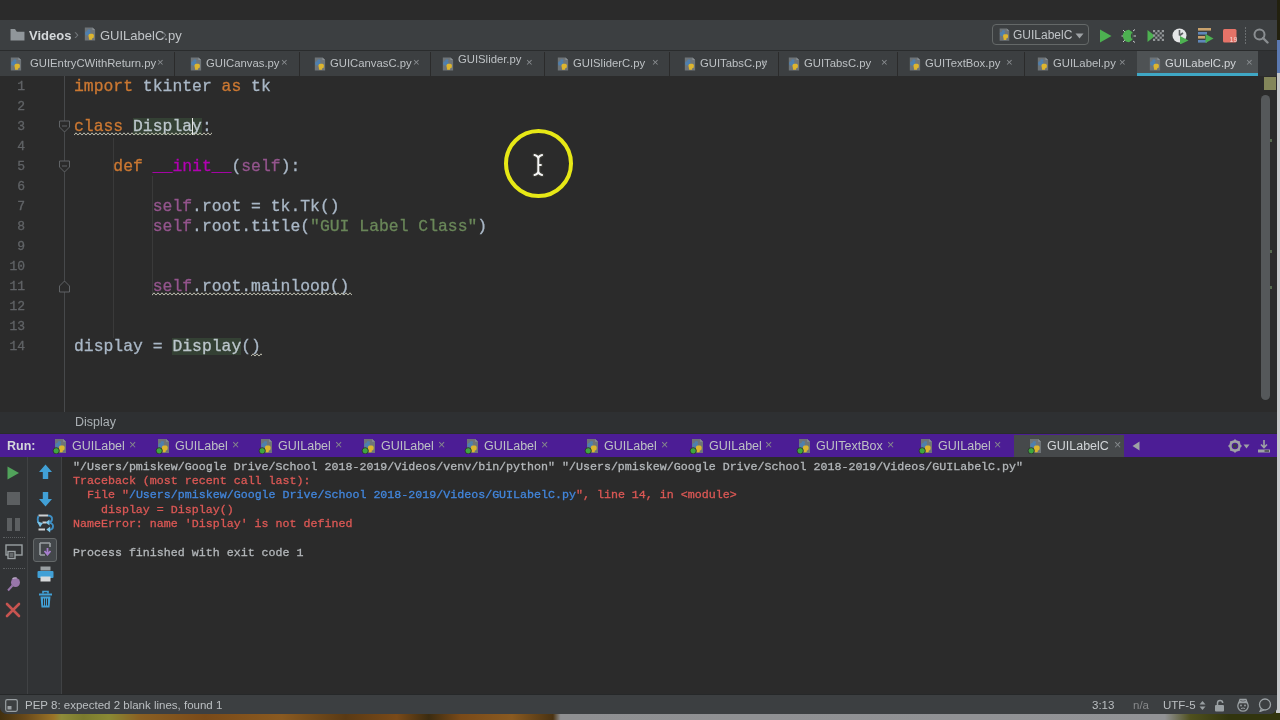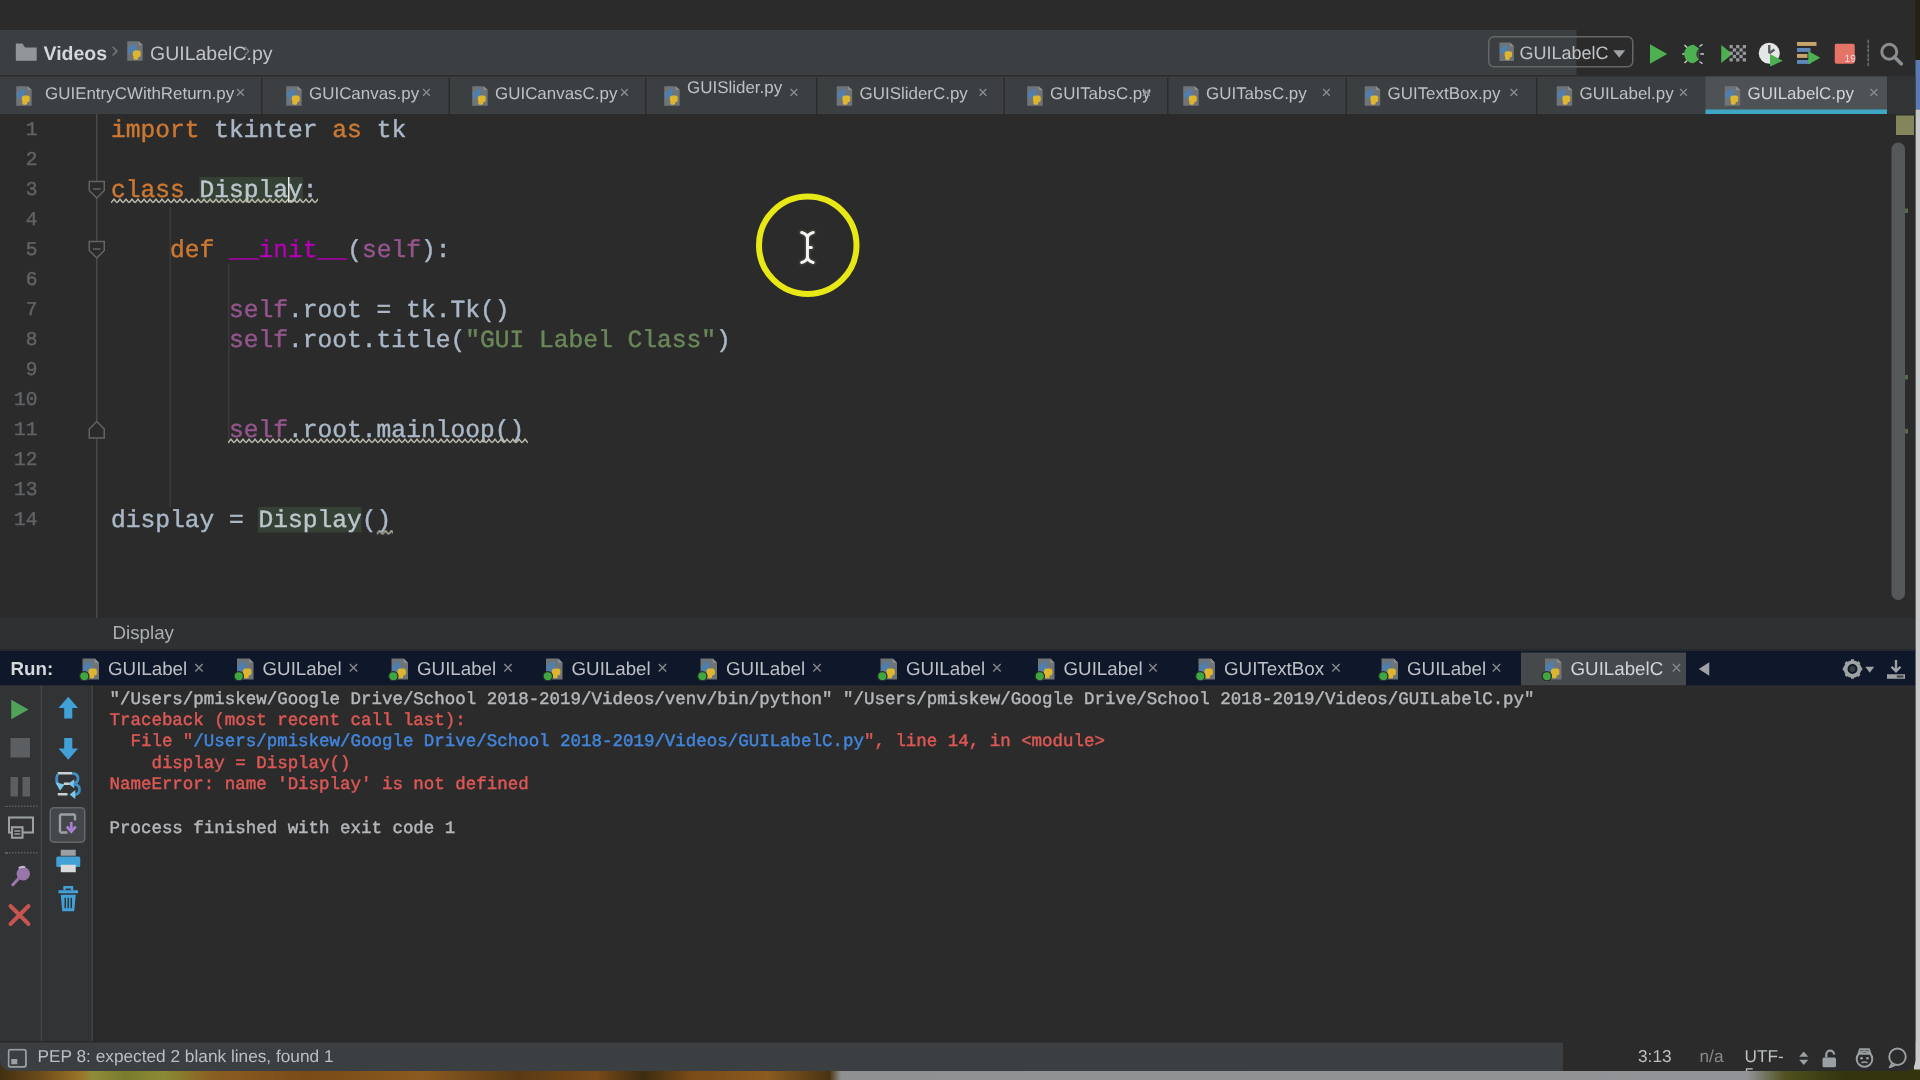--- a/index.html
+++ b/index.html
@@ -31,21 +31,21 @@
 </svg>
 
 <div class="abs" id="wall" style="left:0;top:700px;width:1280px;height:20px;background:linear-gradient(90deg,#42300f 0,#6a4a1a 2%,#9a7428 4.2%,#8f8d3a 4.8%,#7b7b2e 6.5%,#8a8a34 8.5%,#8a5f22 11%,#7a4a18 16%,#8a5a20 22%,#5a3a14 27%,#7a4a18 31%,#3c2c10 33.5%,#7a4a18 36%,#8a5a20 40%,#4a3312 43.2%,#8f9092 43.8%,#929396 91%,#50511e 93%,#32350e 96%,#32350e 100%);"></div>
 
 <div class="abs" style="left:1276px;top:40px;width:4px;height:33px;background:#5c7ab2;z-index:1"></div>
 <div class="abs" style="left:1276px;top:73px;width:4px;height:640px;background:#c7c9cb;z-index:1"></div>
 
 <div id="win">
 
 
-  <div class="abs" id="toolbar" style="left:0;top:20px;width:1051px;height:30px;background:#3c3f41;">
+  <div class="abs" id="toolbar" style="left:0;top:20px;width:1277px;height:30px;background:#3c3f41;">
     <svg class="abs" style="left:10px;top:8px" width="15" height="13" viewBox="0 0 16 14">
         <path d="M0.5 2 h5.2 l1.6 2 h8.2 v9.5 h-15 Z M0.5 2 V1 h4.6 l1 1" fill="#90969a"></path>
       </svg>
     <div class="abs" style="left:29px;top:7.5px;font-size:13px;font-weight:bold;color:#d4d8da;">Videos</div>
     <div class="abs" style="left:74px;top:5px;font-size:15px;color:#72767a;">›</div>
     <svg class="abs" style="left:82px;top:6px" width="15" height="16">
         <use href="#py"></use>
       </svg>
     <div class="abs" style="left:100px;top:7.5px;font-size:13px;color:#c0c4c7;">GUILabelC.py</div>
     <div class="abs" style="left:162px;top:5px;font-size:15px;color:#72767a;">›</div>
@@ -260,21 +260,21 @@
     <div class="abs" style="left:1262px;top:63px;width:10px;height:3px;background:#56694e;"></div>
     <div class="abs" style="left:1262px;top:174px;width:10px;height:3px;background:#56694e;"></div>
     <div class="abs" style="left:1262px;top:210px;width:10px;height:3px;background:#56694e;"></div>
     <div class="abs" style="left:1261px;top:19px;width:9px;height:305px;background:#55585a;border-radius:4.5px;"></div>
   </div>
 
   <div class="abs" id="crumbs" style="left:0;top:412px;width:1277px;height:21px;background:#2e3032;">
     <div class="abs" style="left:75px;top:3px;font-size:12.5px;color:#aab0b4;">Display</div>
   </div>
 
-  <div class="abs" id="runbar" style="left:0;top:433px;width:1277px;height:24px;background:#0f172a;border-top:1px solid #2a2c2d;box-sizing:border-box;font-size:12.5px;color:#bdc1c4;white-space:nowrap;">
+  <div class="abs" id="runbar" style="left:0;top:433px;width:1277px;height:24px;background:#4c1d95;border-top:1px solid #2a2c2d;box-sizing:border-box;font-size:12.5px;color:#bdc1c4;white-space:nowrap;">
     <div class="abs" style="left:1014px;top:1px;width:110px;height:22px;background:#46494b;"></div>
     <div class="abs" style="left:7px;top:5px;font-weight:bold;color:#d4d8da;">Run:</div>
     <svg class="abs" style="left:52px;top:4px" width="16" height="16">
         <use href="#pyrun"></use>
       </svg>
       <div class="abs" style="left:72px;top:5px;">GUILabel</div>
       <div class="abs" style="left:129px;top:4px;color:#85898c;">×</div>
     <svg class="abs" style="left:155px;top:4px" width="16" height="16">
         <use href="#pyrun"></use>
       </svg>
@@ -401,21 +401,21 @@
 
     <pre class="abs mono" style="left:73px;top:2.6px;font-size:11.65px;line-height:14.4px;color:#b3b7ba;">"/Users/pmiskew/Google Drive/School 2018-2019/Videos/venv/bin/python" "/Users/pmiskew/Google Drive/School 2018-2019/Videos/GUILabelC.py"
 <span style="color:#dc5855">Traceback (most recent call last):
   File "<span style="color:#4286dc;">/Users/pmiskew/Google Drive/School 2018-2019/Videos/GUILabelC.py</span>", line 14, in &lt;module&gt;
     display = Display()
 NameError: name 'Display' is not defined</span>
 
 Process finished with exit code 1</pre>
   </div>
 
-  <div class="abs" id="status" style="left:0;top:694px;width:1042px;height:20px;background:#3c3f41;border-top:1px solid #262829;box-sizing:border-box;font-size:11.5px;color:#bbbfc2;">
+  <div class="abs" id="status" style="left:0;top:694px;width:1277px;height:20px;background:#3c3f41;border-top:1px solid #262829;box-sizing:border-box;font-size:11.5px;color:#bbbfc2;">
     <svg class="abs" style="left:5px;top:4px" width="13" height="13">
       <rect x="0.7" y="0.7" width="11.6" height="11.6" rx="1.5" fill="none" stroke="#9aa0a3" stroke-width="1.2"></rect>
       <rect x="2.5" y="7" width="4" height="3.5" fill="#9aa0a3"></rect>
     </svg>
     <div class="abs" style="left:25px;top:4px;">PEP 8: expected 2 blank lines, found 1</div>
     <div class="abs" style="left:1092px;top:4px;">3:13</div>
     <div class="abs" style="left:1133px;top:4px;color:#87898b;">n/a</div>
     <div class="abs" style="left:1163px;top:4px;">UTF-5</div>
     <svg class="abs" style="left:1199px;top:6px" width="7" height="9">
         <path d="M3.5 0 L6.5 3.5 H0.5 Z" fill="#9aa0a3"></path>

